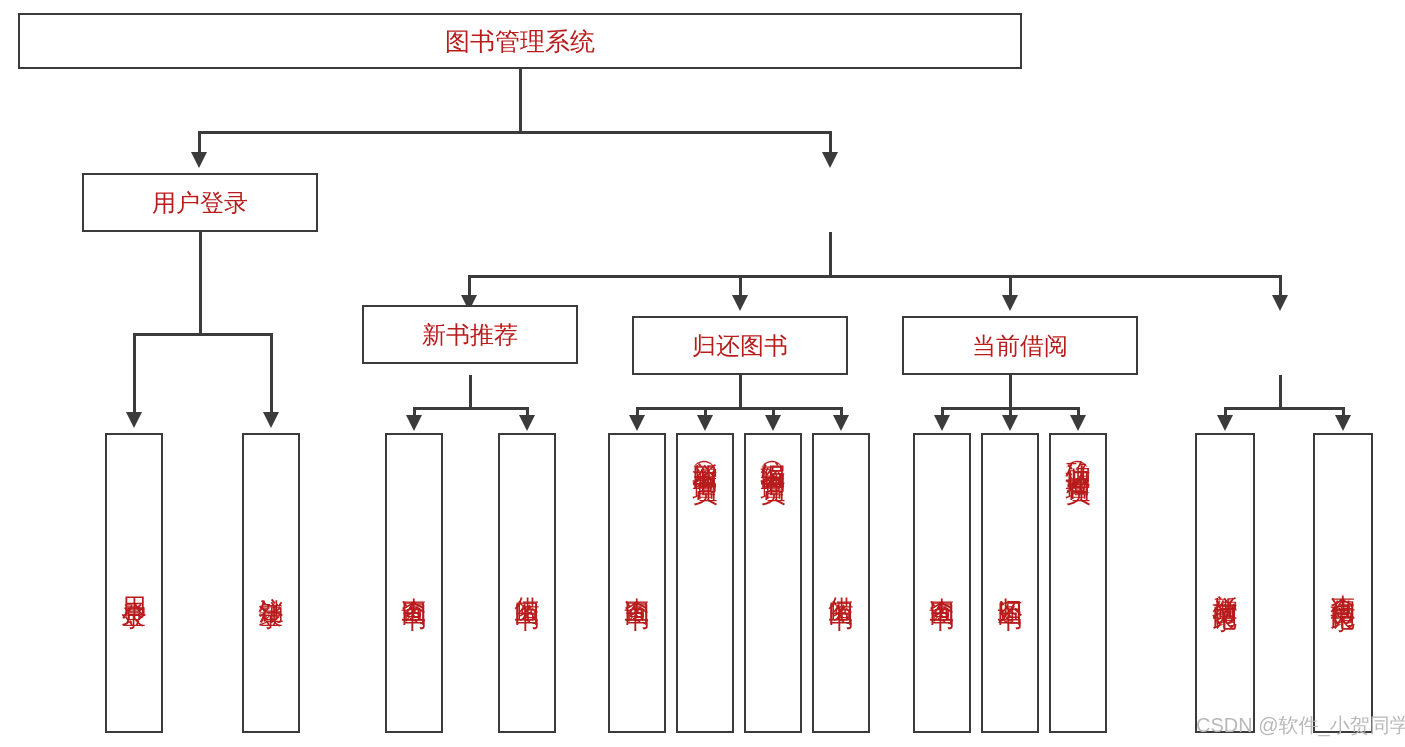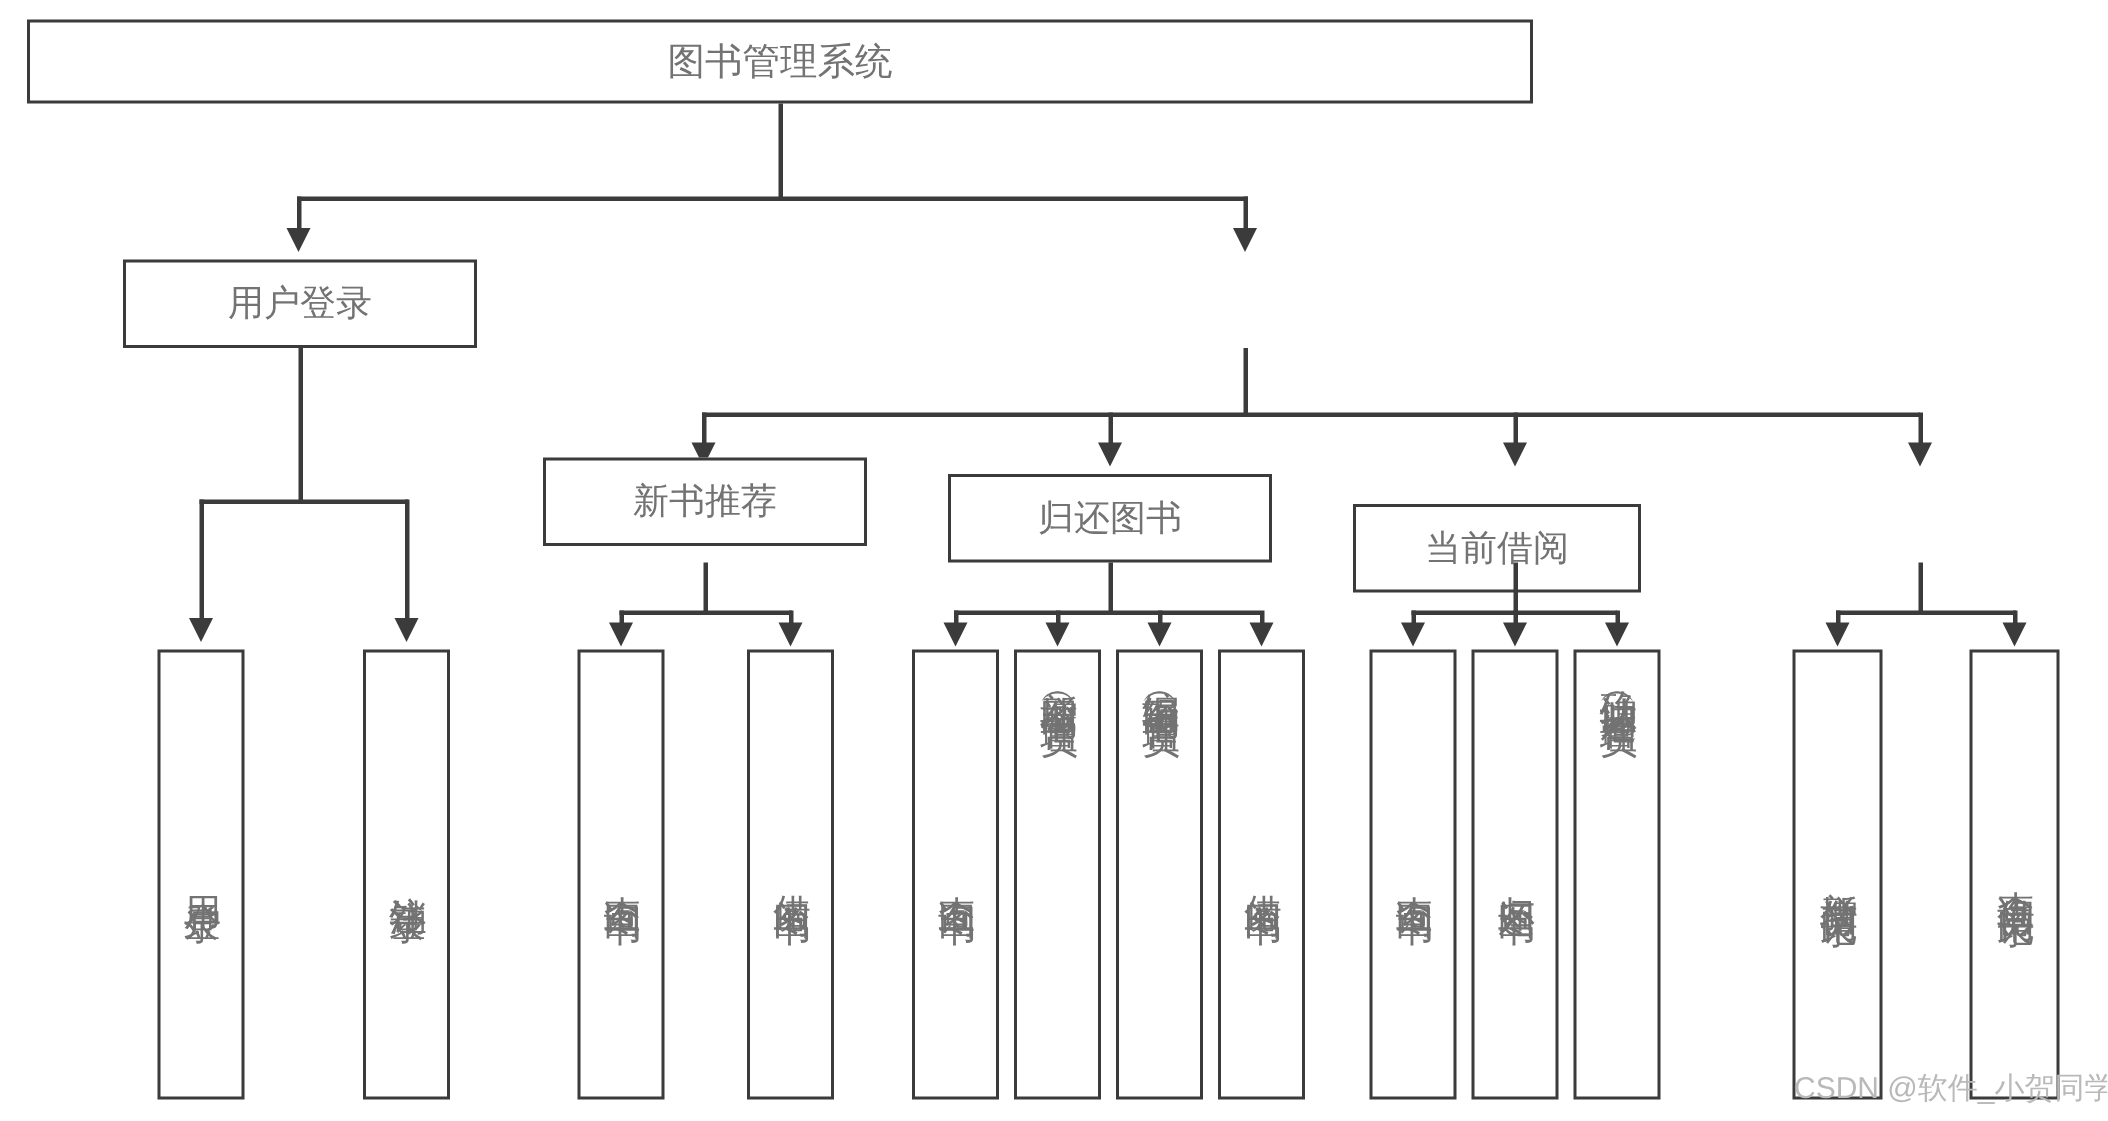--- a/index.html
+++ b/index.html
@@ -18,21 +18,21 @@
   .node{
     position:absolute;
     box-sizing:border-box;
     background:#ffffff;
     border:2.5px solid #3b3b3b;
     display:flex;
     align-items:center;
     justify-content:center;
   }
   .node .label{
-    color:#737373;
+    color:#b91c1c;
     line-height:1.15;
     white-space:nowrap;
   }
   .node.root .label{font-size:25px;}
   .node.lvl2 .label{font-size:24px;}
   .node.lvl3 .label{font-size:24px;}
 
   
   .node.leaf{
     align-items:center;
@@ -121,21 +121,21 @@
 
   <div class="ln v" style="left:1279px;top:275px;height:22px;"></div>
   <div class="arrow" style="left:1272px;top:295px;"></div>
 
   <div class="node lvl3" style="left:362px;top:305px;width:216px;height:59px;">
     <span class="label">新书推荐</span>
   </div>
   <div class="node lvl3" style="left:632px;top:316px;width:216px;height:59px;">
     <span class="label">归还图书</span>
   </div>
-  <div class="node lvl3" style="left:902px;top:316px;width:192px;height:59px;margin-top:20px;">
+  <div class="node lvl3" style="left:902px;top:316px;width:236px;height:59px;">
     <span class="label">当前借阅</span>
   </div>
 
   <div class="ln v" style="left:469px;top:375px;height:34px;"></div>
   <div class="ln h" style="left:413px;top:407px;width:115px;height:2.5px;"></div>
   <div class="ln v" style="left:413px;top:407px;height:11px;"></div>
   <div class="arrow" style="left:406px;top:415px;"></div>
   <div class="ln v" style="left:526px;top:407px;height:11px;"></div>
   <div class="arrow" style="left:519px;top:415px;"></div>
 

